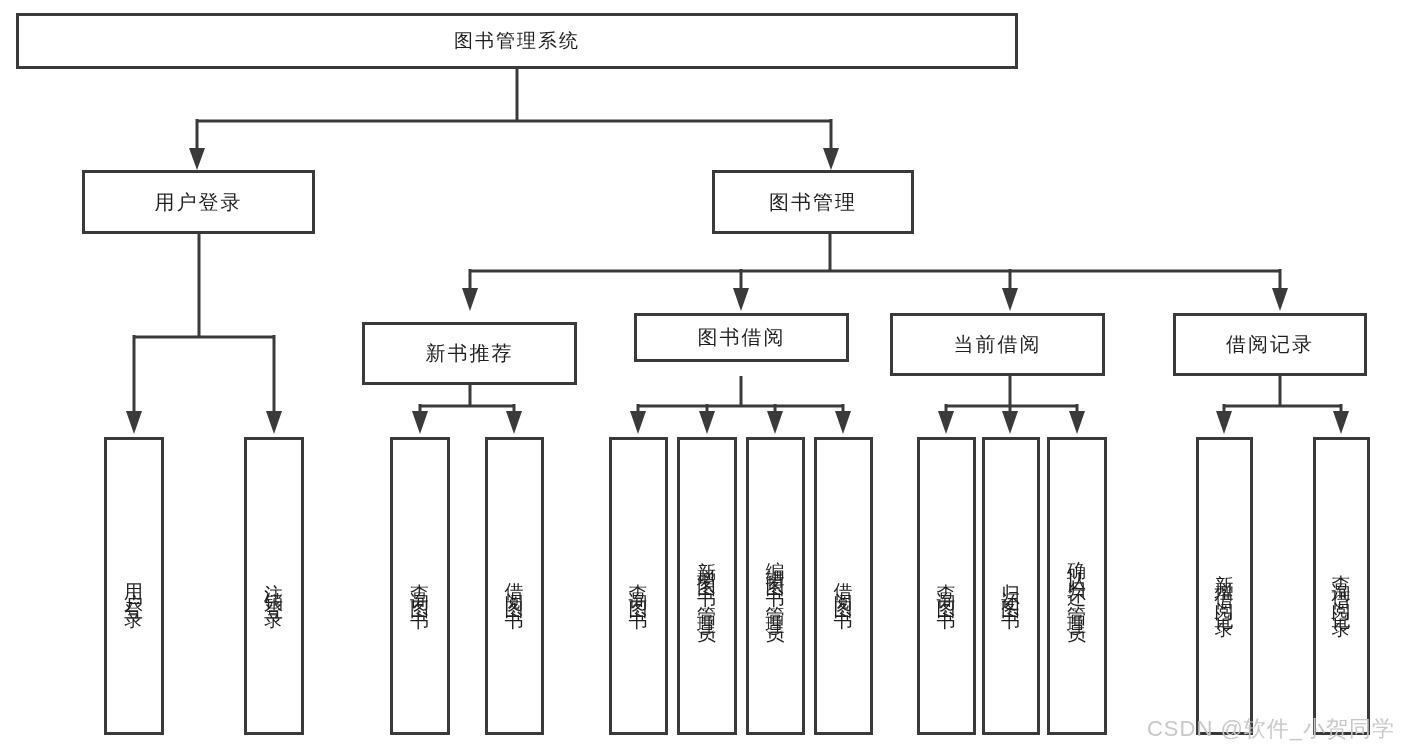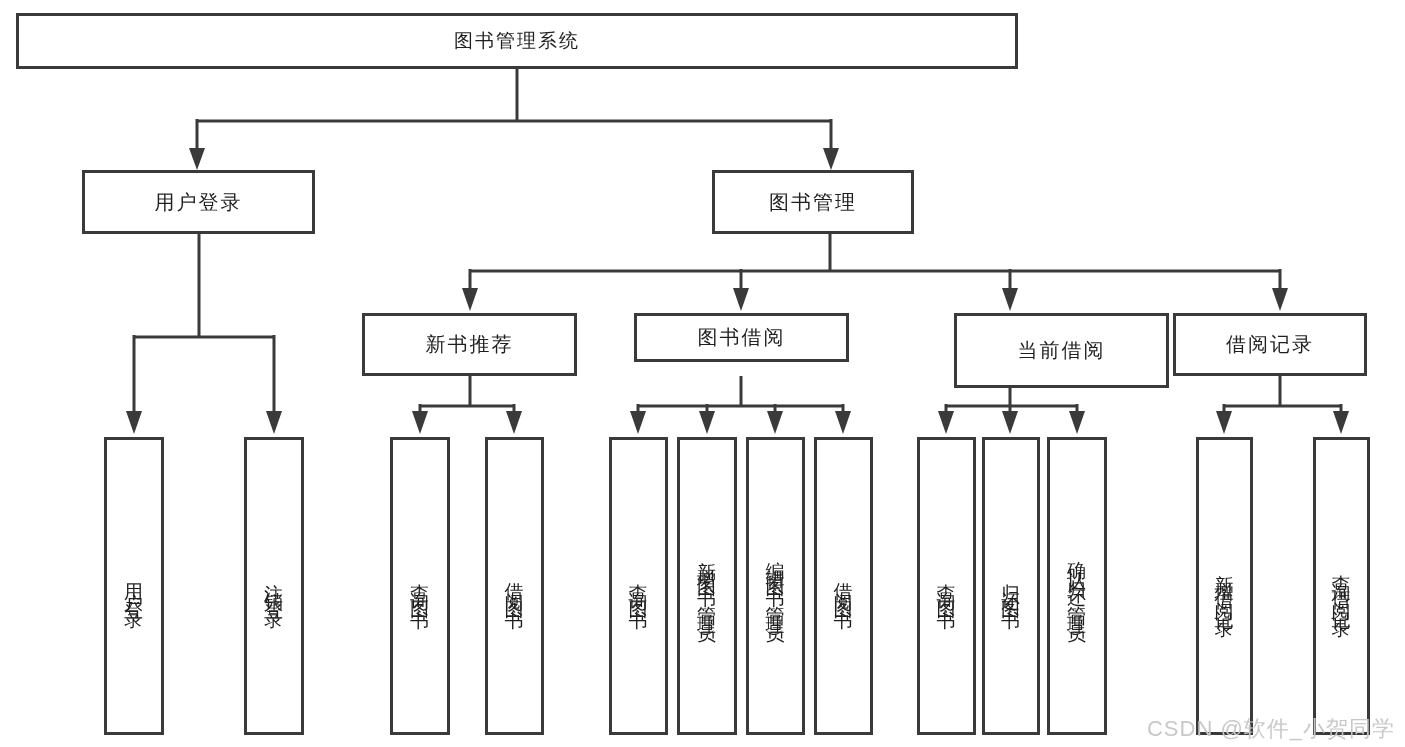--- a/index.html
+++ b/index.html
@@ -107,27 +107,27 @@
     <span>图书管理系统</span>
   </div>
 
   <div class="box branch" style="left:82px;top:170px;width:233px;height:64px">
     <span>用户登录</span>
   </div>
   <div class="box branch" style="left:712px;top:170px;width:202px;height:64px">
     <span>图书管理</span>
   </div>
 
-  <div class="box branch" style="left:362px;top:313px;width:215px;height:63px">
+  <div class="box branch" style="left:362px;top:322px;width:215px;height:63px">
     <span>新书推荐</span>
   </div>
   <div class="box branch" style="left:634px;top:313px;width:215px;height:49px">
     <span>图书借阅</span>
   </div>
-  <div class="box branch" style="left:954px;top:313px;width:215px;height:75px">
+  <div class="box branch" style="left:890px;top:313px;width:215px;height:63px">
     <span>当前借阅</span>
   </div>
   <div class="box branch" style="left:1173px;top:313px;width:194px;height:63px">
     <span>借阅记录</span>
   </div>
 
   <div class="box leaf" style="left:104px;top:437px;width:60px;height:298px">
     <span class="vtext">用户登录</span>
   </div>
   <div class="box leaf" style="left:244px;top:437px;width:60px;height:298px">

